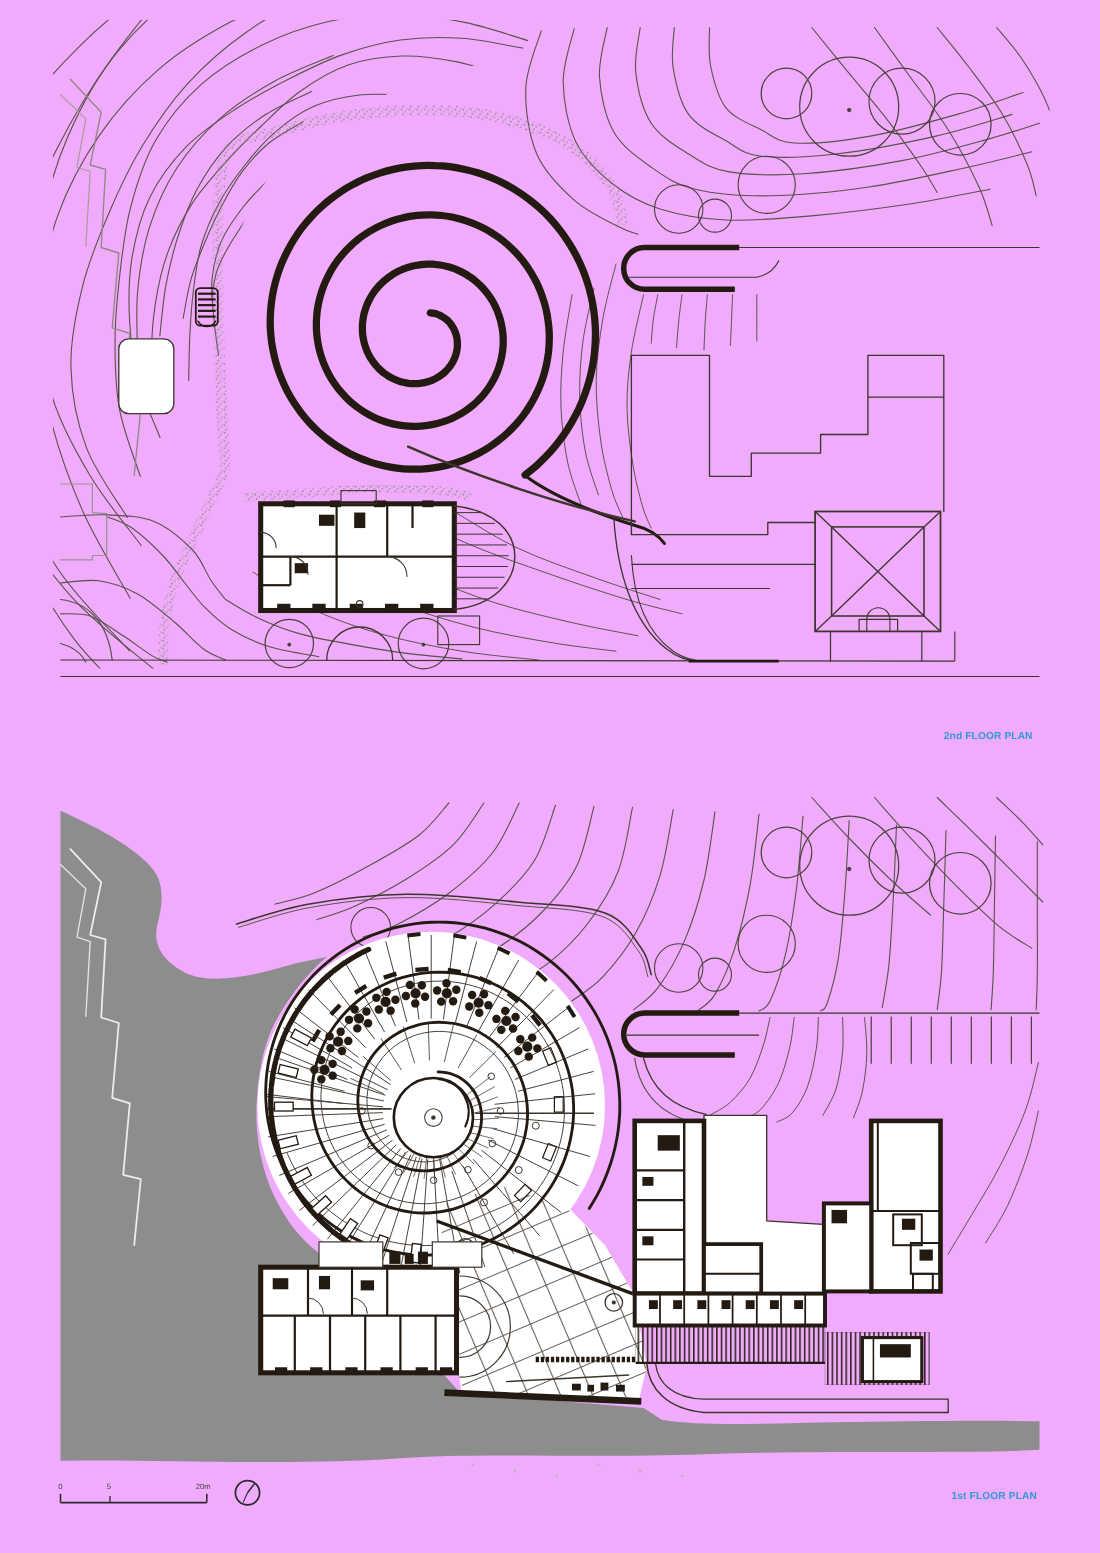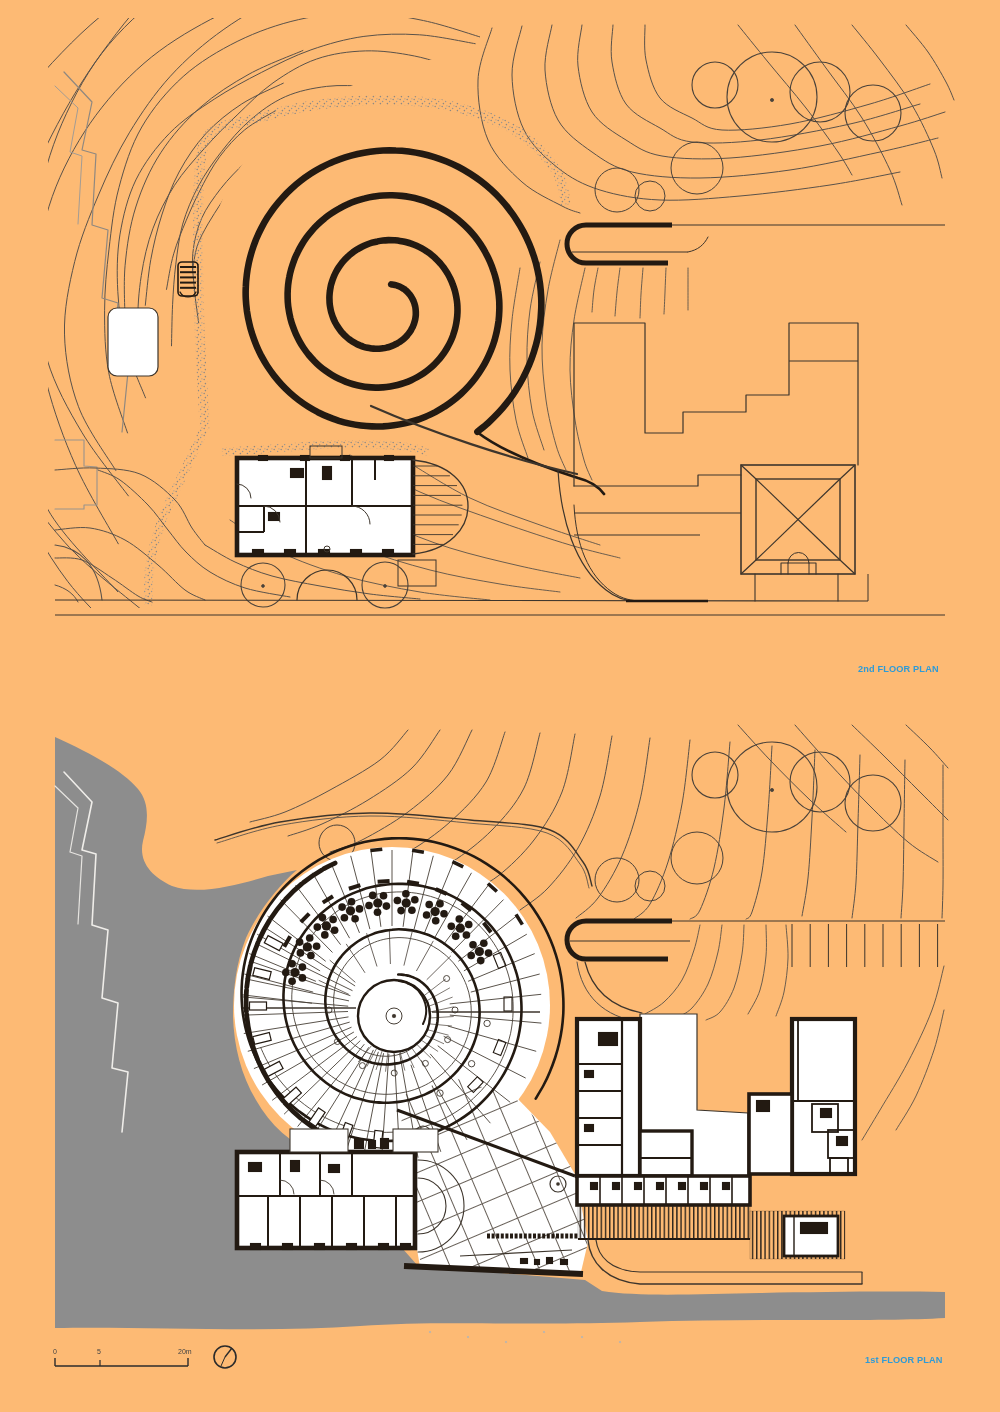--- a/index.html
+++ b/index.html
@@ -1,15 +1,15 @@
 <!DOCTYPE html>
 <html><head><meta charset="utf-8">
 <style>
 html,body{margin:0;padding:0;background:#ffffff;}
-#page{width:1000px;height:1412px;position:relative;background:#fdba74;overflow:hidden;}
+#page{width:1000px;height:1412px;position:relative;background:#f0abfc;overflow:hidden;}
 </style></head>
 <body>
 <div id="page"><svg width="1000" height="1412" viewBox="0 0 1000 1412">
 <defs>
 <pattern id="stip" width="7" height="7" patternUnits="userSpaceOnUse">
  <circle cx="1.2" cy="1.5" r="0.8" fill="#938c85"></circle>
  <circle cx="4.6" cy="3.4" r="0.75" fill="#9d968f"></circle>
  <circle cx="2.4" cy="5.6" r="0.8" fill="#8f8881"></circle>
  <circle cx="5.9" cy="0.8" r="0.65" fill="#a49d96"></circle>
 </pattern>

